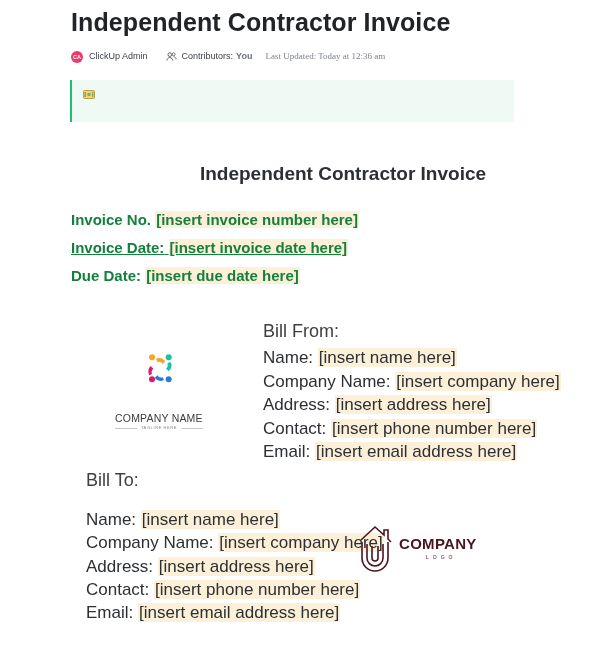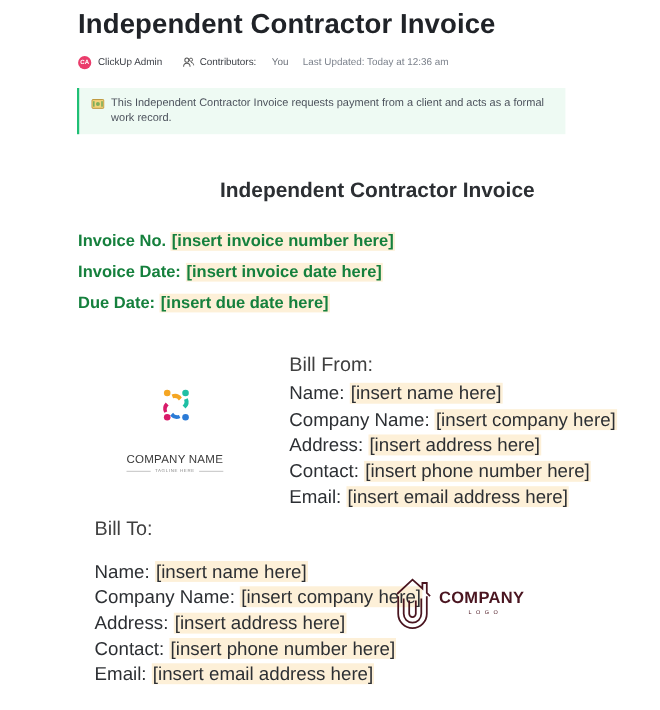--- a/index.html
+++ b/index.html
@@ -6,22 +6,22 @@
   html, body { width: 600px; height: 645px; background: #ffffff; overflow: hidden; }
   body { font-family: "Liberation Sans", "DejaVu Sans", sans-serif; color: #292d34; position: relative; }
 
   .page-title { position: absolute; left: 71px; top: 8px; font-size: 25px; font-weight: 700; color: #202328; letter-spacing: 0.1px; }
 
   .meta { position: absolute; left: 71px; top: 51px; height: 14px; display: flex; align-items: flex-start; font-size: 9px; color: #4f5560; }
   .avatar { width: 12px; height: 12px; border-radius: 50%; background: #ea3c6b; color: #fff; font-size: 5.5px; font-weight: 700; display: flex; align-items: center; justify-content: center; margin-right: 6px; }
   .author { color: #3b3f46; margin-right: 18px; }
   .contrib-icon { width: 11px; height: 11px; margin-right: 5px; }
   .contrib-label { color: #3b3f46; }
-  .contrib-value { color: #6c717a; margin-left: 14px; margin-right: 13px; }
-  .updated { color: #7c828c; }
+  .contrib-value { color: #6c717a; margin-left: 3px; margin-right: 13px; font-weight: bold; }
+  .updated { color: #7c828c; font-family: Liberation Serif, serif; }
 
   .callout { position: absolute; left: 70px; top: 80px; width: 444px; height: 42px; background: #eefaf3; border-left: 2.5px solid #1fbf75; padding: 7px 10px 0 11px; display: flex; }
   .callout-icon { width: 12px; height: 9px; margin-right: 6px; margin-top: 3px; flex: none; }
   .callout-text { font-size: 10px; line-height: 14px; color: #4c525c; width: 400px; }
 
   .doc-title { position: absolute; left: 0; width: 600px; top: 163px; text-align: center; font-size: 19px; font-weight: 700; color: #2c2f33; padding-left: 86px; }
   .doc-title span { display: inline-block; }
 
   .field-line { position: absolute; left: 71px; font-size: 15px; font-weight: 700; color: #15803d; white-space: nowrap; }
   .hl { background: #fdf0d8; padding: 0 1px; }
@@ -57,32 +57,31 @@
   <span class="updated">Last Updated: Today at 12:36 am</span>
 </div>
 
 <div class="callout">
   <svg class="callout-icon" viewBox="0 0 12 9">
     <rect x="0.5" y="0.5" width="11" height="8" rx="1" fill="#f3d37a" stroke="#b58b2a" stroke-width="0.8"></rect>
     <circle cx="6" cy="4.5" r="1.8" fill="#7fae5a"></circle>
     <rect x="1.5" y="2" width="1.5" height="5" fill="#7fae5a"></rect>
     <rect x="9" y="2" width="1.5" height="5" fill="#7fae5a"></rect>
   </svg>
-  <div class="callout-text">This Independent Contractor Invoice requests payment from a client and acts as a formal work record.</div>
 </div>
 
 <div class="doc-title">
   <span>Independent Contractor Invoice</span>
 </div>
 
 <div class="field-line" style="top:211px;">
   <span>Invoice No.</span>
   <span class="hl">[insert invoice number here]</span>
 </div>
-<div class="field-line" style="top:239px;">
+<div class="field-line" style="top:239px;text-decoration:underline;">
   <span>Invoice Date:</span>
   <span class="hl">[insert invoice date here]</span>
 </div>
 <div class="field-line" style="top:267px;">
   <span>Due Date:</span>
   <span class="hl">[insert due date here]</span>
 </div>
 
 <svg class="logo1" viewBox="0 0 96 90" style="width:96px;height:60px;top:350px;">
   <g transform="translate(48,30)">

